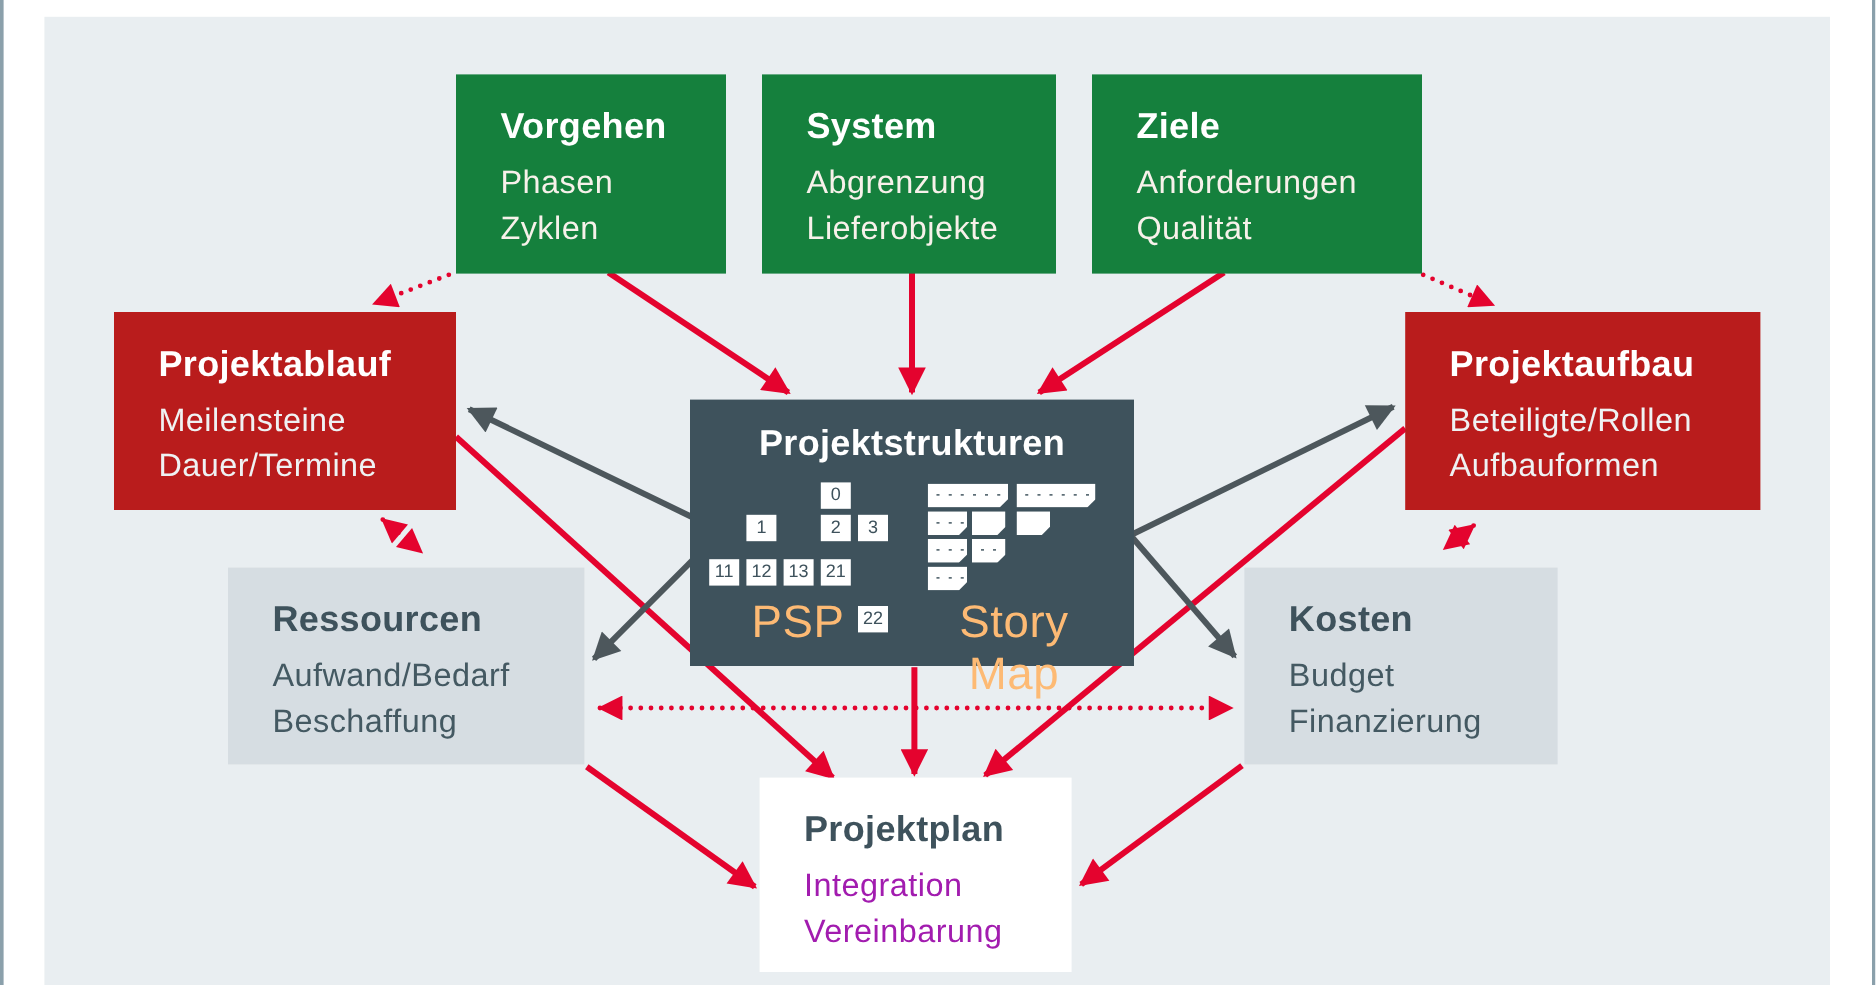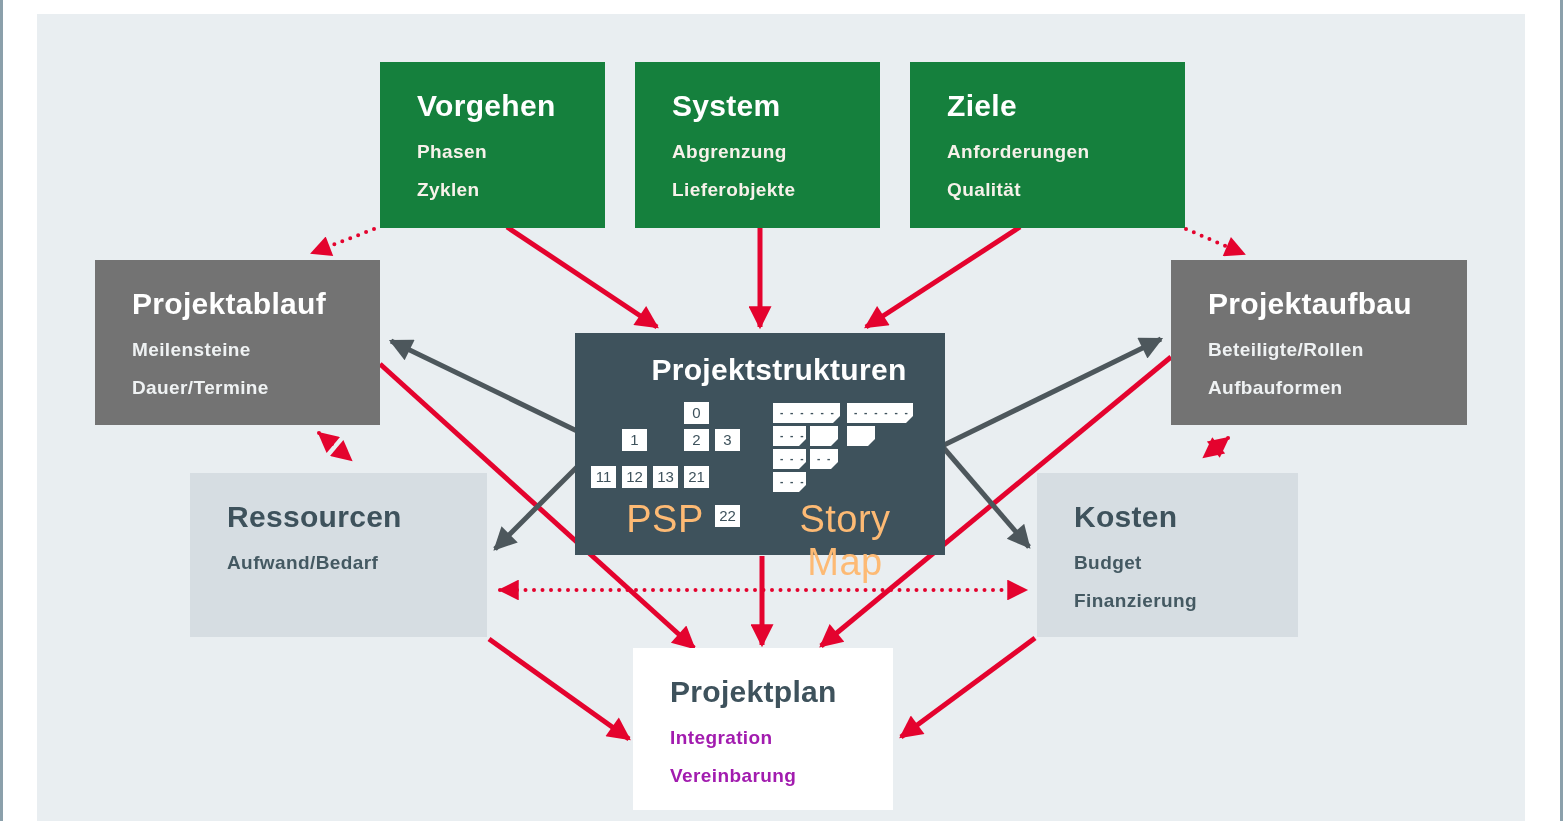--- a/index.html
+++ b/index.html
@@ -4,32 +4,32 @@
 <style>
   html,body{margin:0;padding:0;background:#ffffff;}
   #canvas{position:relative;width:1563px;height:821px;background:#ffffff;overflow:hidden;
           font-family:"Liberation Sans", sans-serif;}
   .edge{position:absolute;top:0;bottom:0;width:3px;background:#8ba0ab;}
   .edge.left{left:0;} .edge.right{right:0;}
   .panel{position:absolute;left:37px;top:14px;width:1488px;height:807px;background:#e9eef1;}
   svg.arrows{position:absolute;left:0;top:0;pointer-events:none;}
   .box{position:absolute;box-sizing:border-box;padding:24px 8px 0 37px;}
   .box .t{font-size:30px;font-weight:bold;line-height:40px;margin-bottom:7px;letter-spacing:.3px;}
-  .box .l{font-size:19px;font-weight:bold;line-height:38px;letter-spacing:.4px;}
+  .box .l{font-size:27px;font-weight:normal;line-height:38px;letter-spacing:.4px;}
   .red-box{background:#15803d;color:#ffffff;}
   .red-box .l{color:#f7f1ea;}
-  .dark-box{background:#737373;color:#ffffff;}
+  .dark-box{background:#b91c1c;color:#ffffff;}
   .dark-box .l{color:#eff2f3;}
   .light-box{background:#d6dde2;color:#3e525c;}
   .light-box .l{color:#445962;}
   .white-box{background:#ffffff;color:#3e525c;}
   .white-box .l{color:#a21caf;}
   .center-box{background:#3e525c;padding:0;}
   .center-box .ct{position:absolute;left:0;top:20px;width:100%;text-align:center;color:#ffffff;
-                  font-size:30px;font-weight:bold;letter-spacing:.3px;padding-left:19px;}
+                  font-size:30px;font-weight:bold;letter-spacing:.3px;}
   .mini-label{position:absolute;color:#fdba74;font-size:38px;letter-spacing:.5px;text-align:center;}
   .psp-sq{position:absolute;width:25px;height:22px;background:#ffffff;color:#3e525c;
           font-size:15px;line-height:22px;text-align:center;}
   .card{position:absolute;background:#ffffff;color:#3e525c;font-size:10px;font-weight:bold;
         line-height:19px;padding-left:7px;letter-spacing:2px;box-sizing:border-box;overflow:hidden;
         clip-path:polygon(0 0,100% 0,100% calc(100% - 7px),calc(100% - 7px) 100%,0 100%);}
 </style>
 </head>
 <body>
 
@@ -118,20 +118,21 @@
     <div class="card" style="left:272px;top:93px;width:28px;height:20px;"></div>
     <div class="card" style="left:198px;top:116px;width:33px;height:20px;">- - -</div>
     <div class="card" style="left:235px;top:116px;width:28px;height:20px;">- - -</div>
     <div class="card" style="left:198px;top:139px;width:33px;height:20px;">- - -</div>
     <div class="mini-label" style="left:185px;top:165px;width:170px;">Story Map</div>
   </div>
 
   <div class="box light-box" style="left:190px;top:473px;width:297px;height:164px;">
     <div class="t">Ressourcen</div>
     <div class="l">Aufwand/Bedarf</div>
+    <div class="l">Beschaffung</div>
   </div>
   <div class="box light-box" style="left:1037px;top:473px;width:261px;height:164px;">
     <div class="t">Kosten</div>
     <div class="l">Budget</div>
     <div class="l">Finanzierung</div>
   </div>
 
   <div class="box white-box" style="left:633px;top:648px;width:260px;height:162px;">
     <div class="t">Projektplan</div>
     <div class="l">Integration</div>

